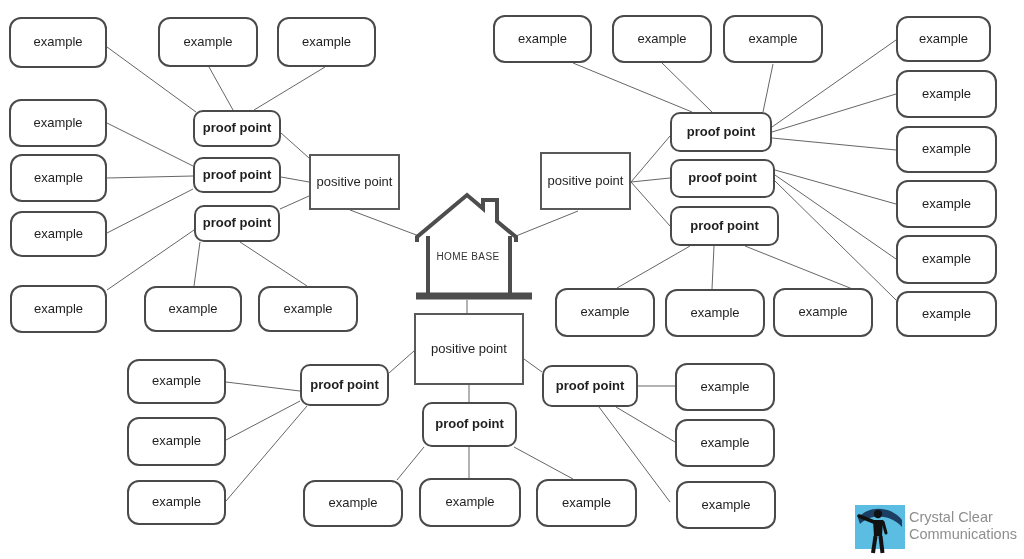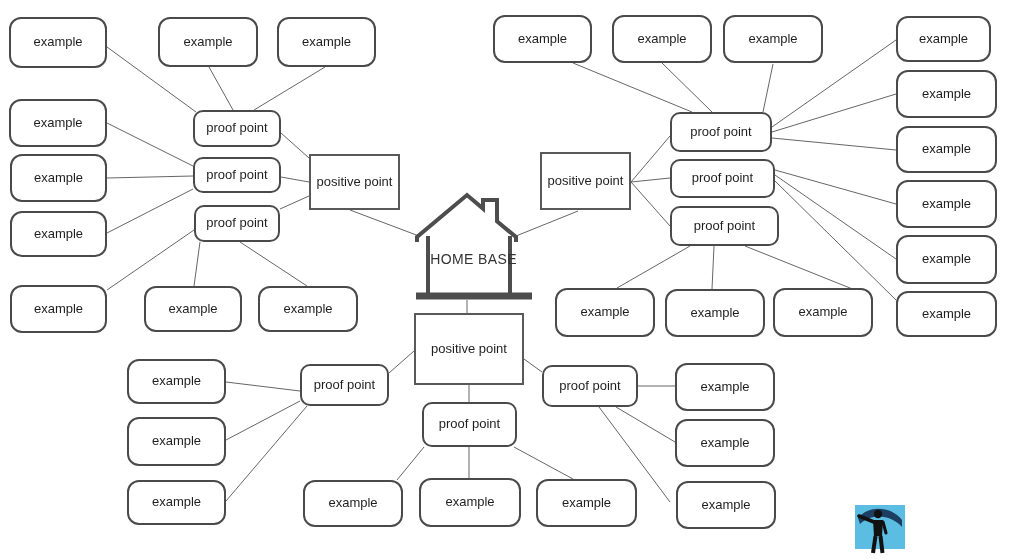--- a/index.html
+++ b/index.html
@@ -10,25 +10,25 @@
   }
   svg.layer { position:absolute; left:0; top:0; width:1024px; height:559px; pointer-events:none; }
   #node-layer { position:absolute; left:0; top:0; width:1024px; height:559px; }
   .node {
     position:absolute; box-sizing:border-box;
     display:flex; align-items:center; justify-content:center;
     background:#ffffff; border:2px solid #4a4a4a;
     font-size:13px; color:#1f1f1f; text-align:center; line-height:1.1;
   }
   .node.example { border-radius:12px; }
-  .node.proof   { border-radius:10px; }
+  .node.proof   { border-radius:10px;font-weight:bold; }
   .node.positive{ border-radius:0; border-color:#595959;text-align:right; }
   .house-label {
     position:absolute; left:419px; top:251px; width:98px;
-    text-align:right; font-size:14px; letter-spacing:0.4px; color:#333333;
+    text-align:center; font-size:10px; letter-spacing:0.4px; color:#333333;
   }
   .logo {
     position:absolute; left:853px; top:503px; width:170px; height:52px;
     display:flex; align-items:flex-start;
   }
   .logo-text {
     margin-left:4px; padding-top:6px;
     font-size:14.5px; line-height:17px; color:#8e8e8e;
   }
 </style>
@@ -143,15 +143,19 @@
       <path d="M5,15 C16,2 38,3 49,17 L49,24 C38,11 18,10 7,21 Z" fill="#1d3e63"></path>
       <g fill="#111111" stroke="#111111">
         <circle cx="25" cy="11" r="4.2" stroke="none"></circle>
         <path d="M20,17 L30,17 L29,33 L21,33 Z" stroke="none"></path>
         <path d="M21,19 L6,13" stroke-width="3.6" fill="none" stroke-linecap="round"></path>
         <path d="M30,19 L33,30" stroke-width="3" fill="none" stroke-linecap="round"></path>
         <path d="M22.5,33 L20,50" stroke-width="4" fill="none"></path>
         <path d="M27.5,33 L29.5,50" stroke-width="4" fill="none"></path>
       </g>
     </svg>
+    <div class="logo-text">
+      <div>Crystal Clear</div>
+      <div>Communications</div>
+    </div>
   </div>
 
 </div>
 
 </body></html>

